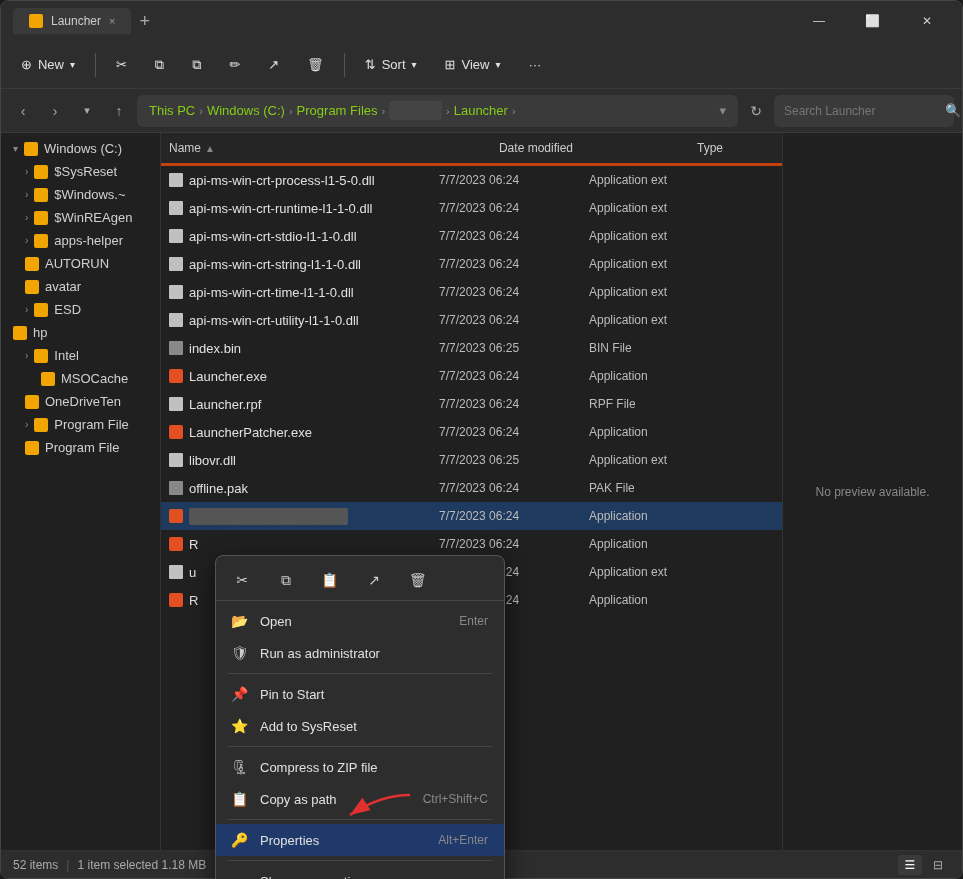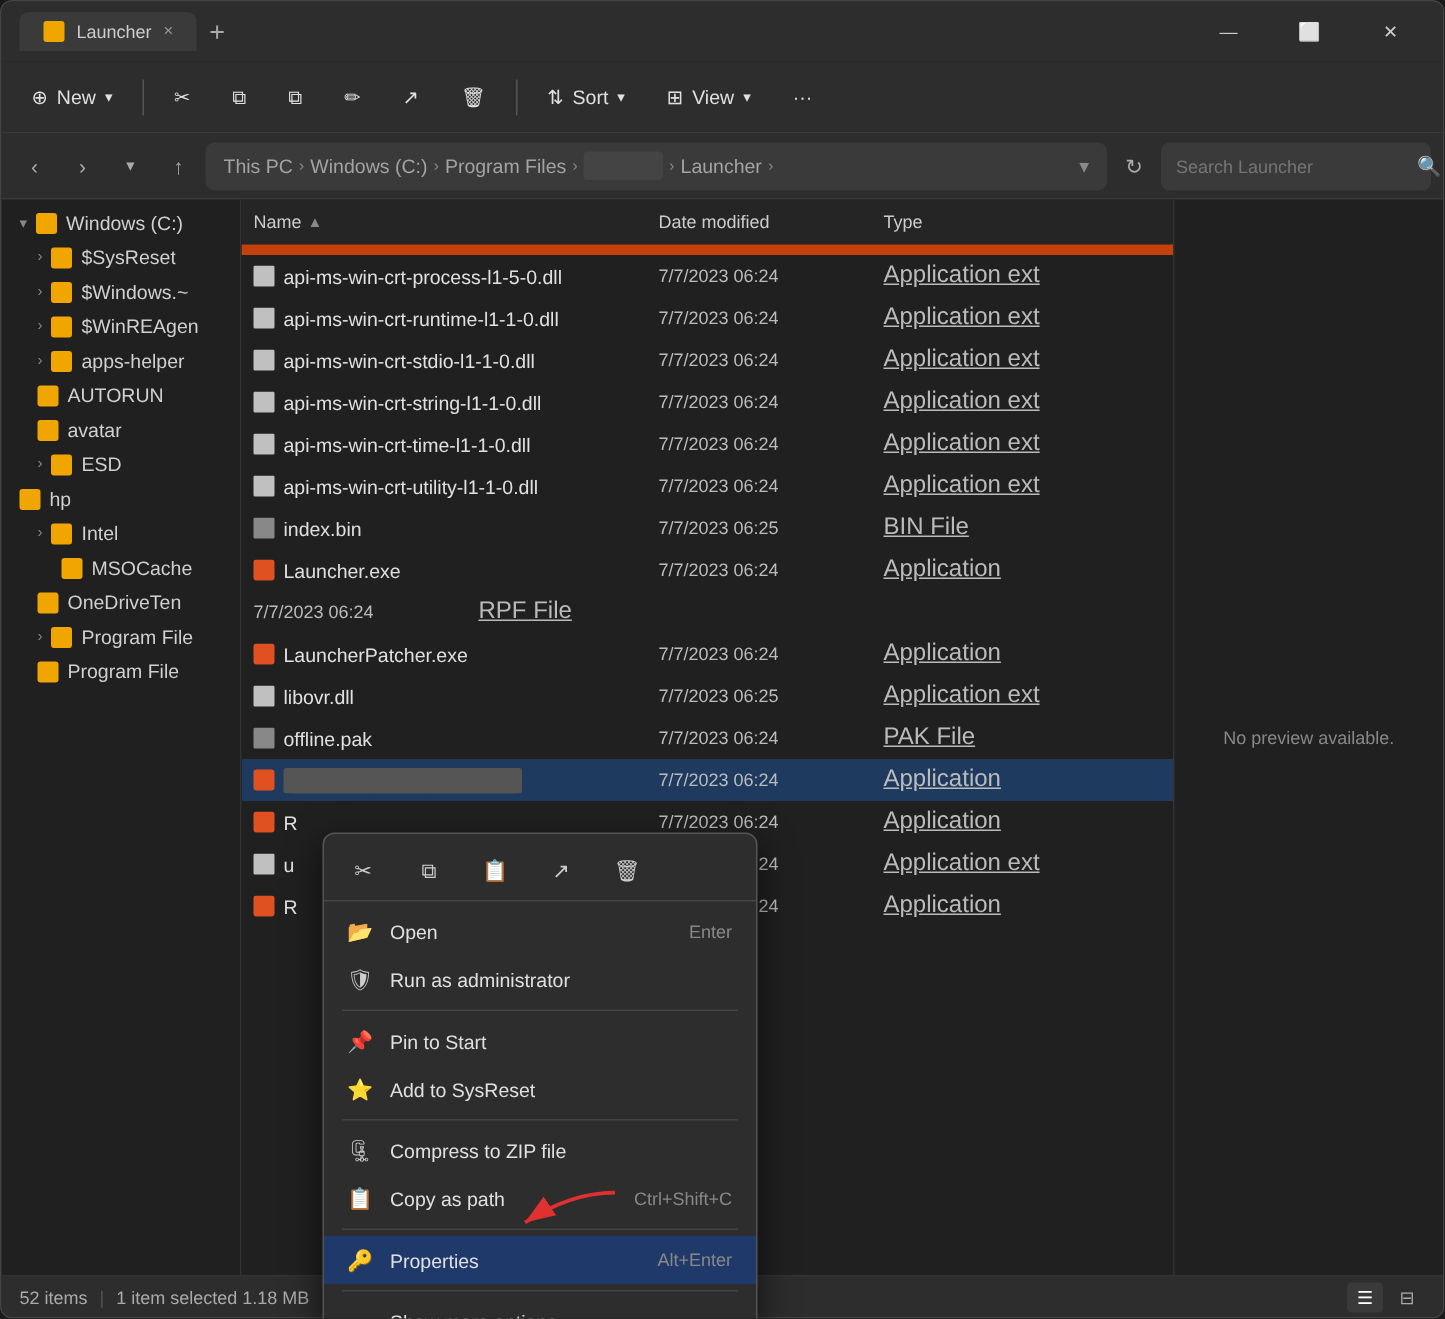--- a/index.html
+++ b/index.html
@@ -149,21 +149,21 @@
       height: 32px;
       display: flex;
       align-items: center;
       padding: 0 12px;
       gap: 4px;
       font-size: 13px;
       color: #e0e0e0;
     }
 
     .path-segment {
-      color: #a3a3a3;
+      color: #84cc16;
       cursor: pointer;
     }
 
     .path-sep { color: #888; font-size: 11px; }
 
     .path-dropdown {
       margin-left: auto;
       color: #888;
       cursor: pointer;
     }
@@ -257,22 +257,23 @@
       flex-direction: column;
       overflow: hidden;
       background: #202020;
     }
 
     .file-list-header {
       display: flex;
       align-items: center;
       padding: 4px 0;
       background: #252525;
-      border-bottom: 7px solid #c2410c;
-      flex-shrink: 0;
+      border-bottom: 3px solid #c2410c;
+      flex-shrink: 0;
+      text-align: right;
     }
 
     .file-col-name {
       width: 270px;
       padding: 4px 8px;
       color: #ccc;
       font-size: 12px;
       display: flex;
       align-items: center;
       gap: 4px;
@@ -331,23 +332,22 @@
     .file-date-cell {
       width: 150px;
       padding: 0 8px;
       font-size: 12px;
       color: #bbb;
     }
 
     .file-type-cell {
       flex: 1;
       padding: 0 8px;
-      font-size: 16px;
+      font-size: 12px;
       color: #bbb;
-      text-decoration: underline;
     }
 
     
     .preview-pane {
       width: 180px;
       background: #202020;
       border-left: 1px solid #333;
       display: flex;
       align-items: center;
       justify-content: center;
@@ -743,20 +743,24 @@
         <div class="file-row">
           <div class="file-name-cell">
             <div class="file-icon exe-icon"></div>
             <span>Launcher.exe</span>
           </div>
           <div class="file-date-cell">7/7/2023 06:24</div>
           <div class="file-type-cell">Application</div>
         </div>
 
         <div class="file-row">
+          <div class="file-name-cell">
+            <div class="file-icon rpf-icon"></div>
+            <span>Launcher.rpf</span>
+          </div>
           <div class="file-date-cell">7/7/2023 06:24</div>
           <div class="file-type-cell">RPF File</div>
         </div>
 
         <div class="file-row">
           <div class="file-name-cell">
             <div class="file-icon exe-icon"></div>
             <span>LauncherPatcher.exe</span>
           </div>
           <div class="file-date-cell">7/7/2023 06:24</div>

